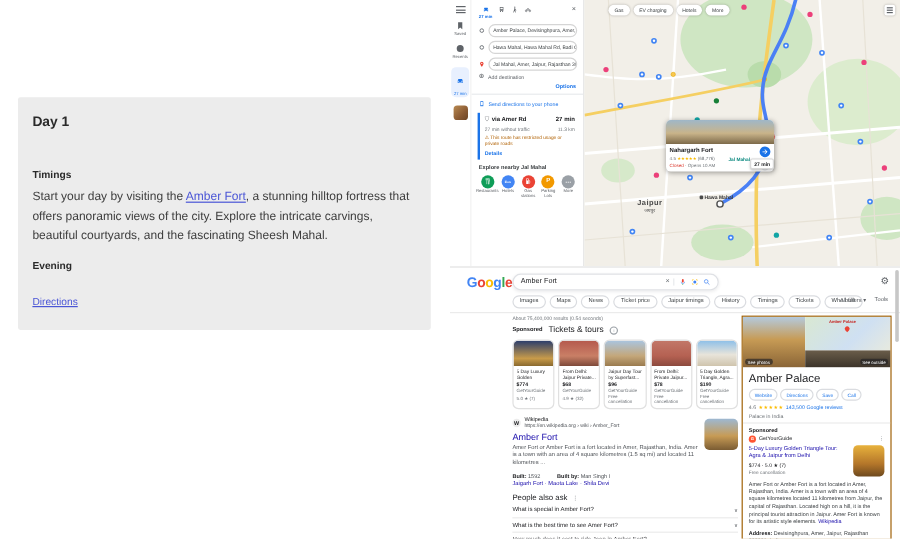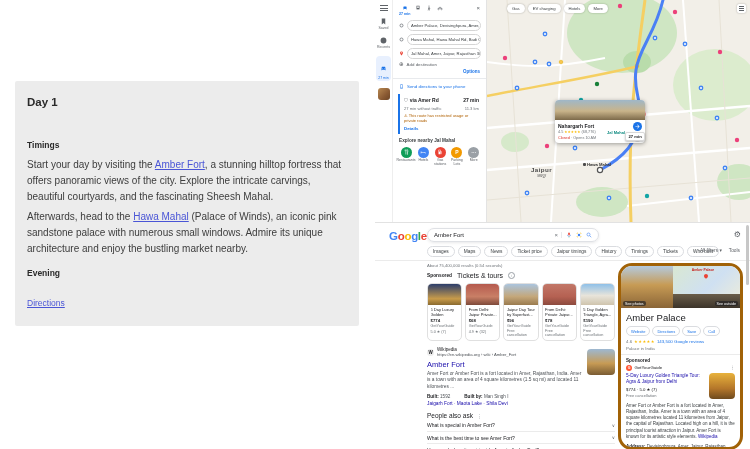--- a/index.html
+++ b/index.html
@@ -150,22 +150,22 @@
   .sublinks{font-size:4.8px;color:#1a0dab;margin-top:2.5px;cursor:pointer}
   .paa{margin-top:6px}
   .paahead{display:flex;align-items:center;gap:4px}
   .paahead .t{font-size:6.5px;color:#202124}
   .paahead .dots{color:#70757a;font-size:5px}
   .paarow{display:flex;justify-content:space-between;align-items:center;height:11.5px;
           border-bottom:1px solid #ebebeb;cursor:pointer}
   .paarow:first-of-type{border-top:1px solid #ebebeb;margin-top:3px}
   .paaq{font-size:5px;color:#202124}
   .chev{font-size:4.5px;color:#5f6368}
-  .panel{position:absolute;left:243px;top:40px;width:125px;height:187px;border:3px solid #a16207;
-         border-radius:14px;overflow:hidden;background:#fff;box-sizing:border-box}
+  .panel{position:absolute;left:243px;top:40px;width:125px;height:187px;border:1px solid #a16207;
+         border-radius:0;overflow:hidden;background:#fff;box-sizing:border-box}
   .photos{display:flex;height:42px}
   .pmain{width:52px;position:relative;background:linear-gradient(180deg,#b4cade 0%,#c79b55 45%,#8a6537 100%)}
   .pright{flex:1;display:flex;flex-direction:column}
   .pmap{height:28px;position:relative;background:linear-gradient(135deg,#d9e8d2 0%,#cfe0f2 60%,#e7eadf 100%)}
   .pmap .pin{position:absolute;left:46%;top:28%;width:4px;height:4px;background:#ea4335;border-radius:50% 50% 50% 0;
              transform:rotate(-45deg)}
   .pmap .pmlabel{position:absolute;left:28%;top:8%;font-size:3.4px;color:#c5221f;font-weight:700}
   .pstrip{flex:1;position:relative;background:linear-gradient(180deg,#6a5d4a,#3c342a)}
   .ovl{position:absolute;bottom:2px;font-size:3.7px;color:#fff;background:rgba(32,33,36,.65);
        border-radius:2px;padding:.5px 2px}
@@ -202,21 +202,20 @@
 <body>
 
 <div id="app">
 
   <div class="doc">
     <div class="doc-inner">
       <div class="daybox">
         <h2>Day 1</h2>
         <h3>Timings</h3>
         <p><span>Start your day by visiting the </span><a>Amber Fort</a><span>, a stunning hilltop fortress that offers panoramic views of the city. Explore the intricate carvings, beautiful courtyards, and the fascinating Sheesh Mahal.</span></p>
-        <p><span>Afterwards, head to the </span><a>Hawa Mahal</a><span> (Palace of Winds), an iconic pink sandstone palace with numerous small windows. Admire its unique architecture and enjoy the bustling market nearby.</span></p>
         <h3>Evening</h3>
         <a class="dirlink">Directions</a>
       </div>
     </div>
   </div>
 
   <div class="gmaps">
     <div class="rail">
       <div class="hamb">
           <i></i>

